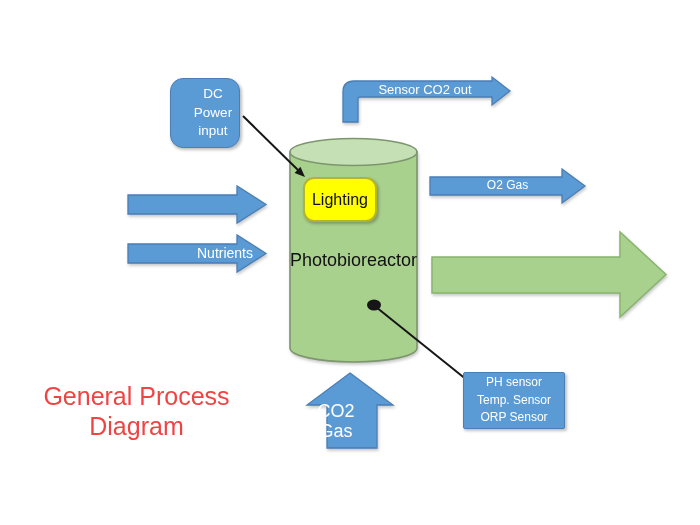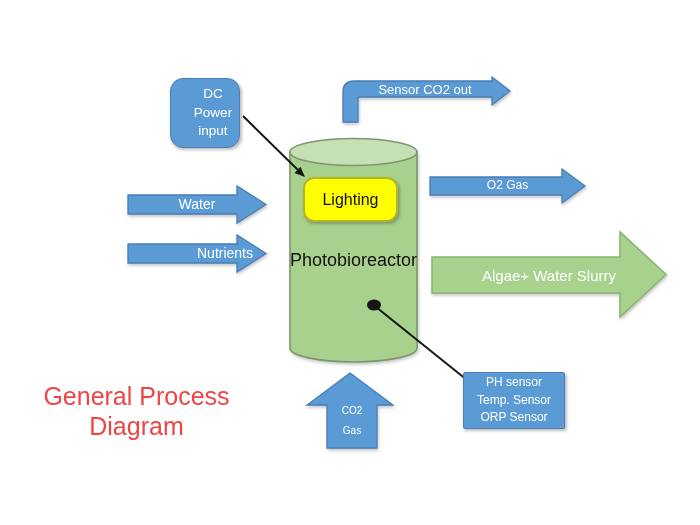--- a/index.html
+++ b/index.html
@@ -25,36 +25,36 @@
     position:absolute; display:flex; align-items:center; justify-content:center;
     text-align:center; white-space:pre-line; box-sizing:border-box;
     box-shadow:1.5px 2px 3px rgba(0,0,0,0.25);
   }
   #dc-box {
     left:170px; top:78px; width:70px; height:70px; border-radius:13px;
     background:var(--blue); border:1.5px solid var(--blue-border);
     color:#fff; font-size:13.5px; line-height:1.4;padding-left:16px;
   }
   #lighting-box {
-    left:303px; top:177px; width:95px; height:45px; border-radius:11px;
+    left:303px; top:177px; width:74px; height:45px; border-radius:11px;
     background:var(--yellow); border:2px solid var(--yellow-border);
     color:#111; font-size:16px;
   }
   #sensors-box {
     left:463px; top:372px; width:102px; height:57px; border-radius:2px;
     background:var(--blue); border:1.5px solid var(--blue-border);
     color:#fff; font-size:12px; line-height:1.45;
   }
 
   #water-label     { left:128px; top:196px; width:138px; font-size:14px; }
   #nutrients-label { left:128px; top:245px; width:138px; font-size:14px;padding-left:28px; }
   #o2-label        { left:430px; top:178px; width:155px; font-size:12px; }
   #algae-label     { left:432px; top:267px; width:234px; font-size:15px; }
   #excess-label    { left:358px; top:82px;  width:134px; font-size:13px; }
-  #co2in-label     { left:322px; top:401px; width:60px;  font-size:10px; line-height:20px; }
+  #co2in-label     { left:306px; top:401px; width:60px;  font-size:18px; line-height:20px; }
   #reactor-label   { left:290px; top:250px; width:127px; font-size:18px; }
   #page-title      { left:29px;  top:381px; width:215px; font-size:25px; line-height:1.2; color:#ef4444; }
 </style>
 </head>
 <body>
 
 <div id="slide">
 
   <svg width="700" height="525" viewBox="0 0 700 525">
 
@@ -76,24 +76,22 @@
 
   <div class="node" id="dc-box">DC
 Power
 input</div>
   <div class="node" id="lighting-box">Lighting</div>
   <div class="node" id="sensors-box">PH sensor
 Temp. Sensor
 ORP Sensor</div>
 
   <div class="lbl" id="excess-label">Sensor CO2 out</div>
-  <div class="lbl" id="water-label">Water</div>
   <div class="lbl" id="nutrients-label">Nutrients</div>
   <div class="lbl" id="o2-label">O2 Gas</div>
-  <div class="lbl" id="algae-label">Algae+ Water Slurry</div>
   <div class="lbl" id="co2in-label">CO2
 Gas</div>
 
   <div class="lbl lbl-dark" id="reactor-label">Photobioreactor</div>
   <div class="lbl lbl-dark" id="page-title">General Process
 Diagram</div>
 
 </div>
 
 </body></html>

